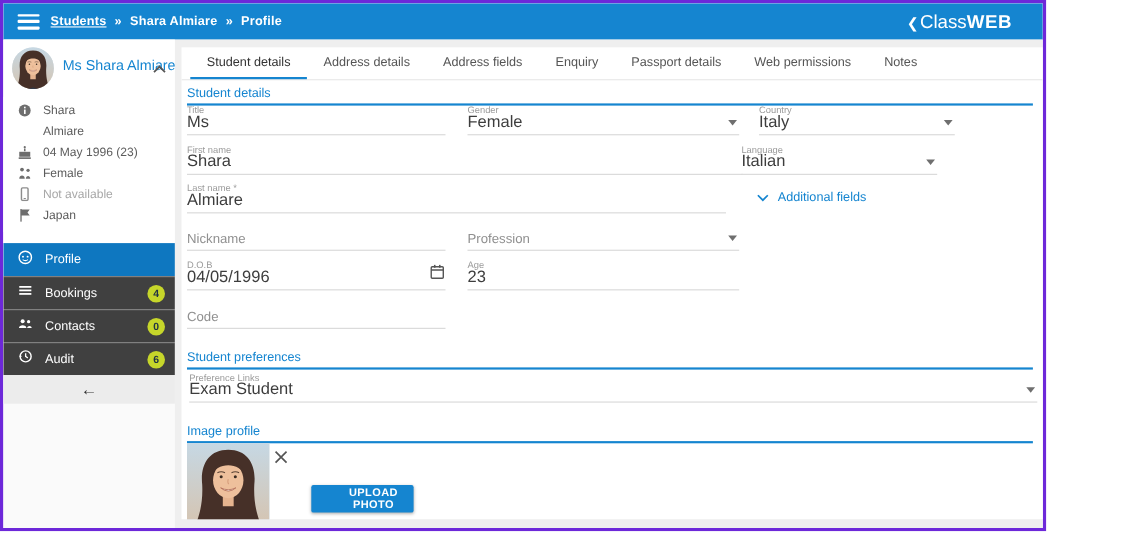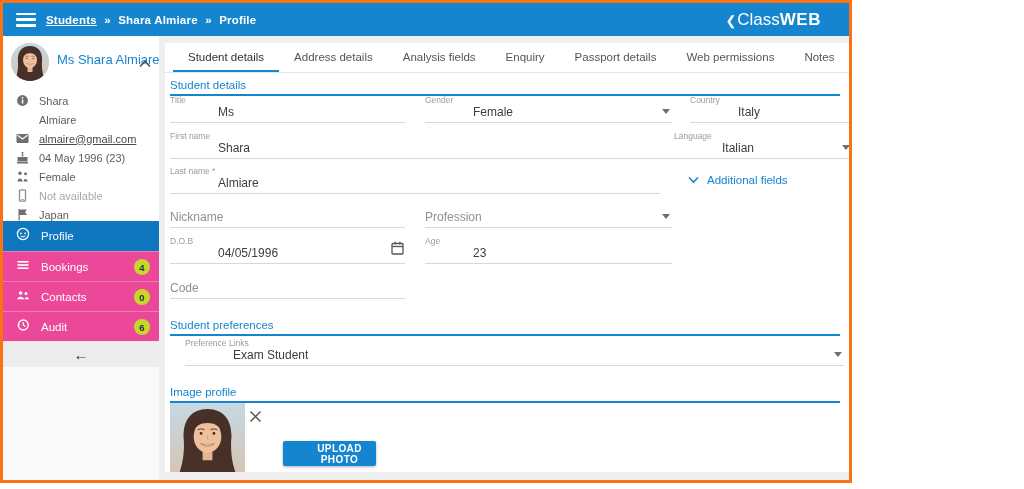--- a/index.html
+++ b/index.html
@@ -1,18 +1,18 @@
 <!DOCTYPE html>
 <html><head>
 <meta charset="utf-8">
 <style>
   * { margin:0; padding:0; box-sizing:border-box; }
   html,body { background:#fff; }
   body { font-family:"Liberation Sans", sans-serif; }
-  .frame { position:relative; width:852px; height:483px; border:3px solid #f97316; background:#fff; overflow:hidden; }
+  .frame { position:relative; width:951px; height:483px; border:3px solid #6d28d9; background:#fff; overflow:hidden; }
 
   
   .topbar { position:absolute; left:0; top:0; right:0; height:33px; background:#1585d0; display:flex; align-items:center; }
   .hamburger { width:20px; height:14px; margin-left:13px; display:flex; flex-direction:column; justify-content:space-between; cursor:pointer; }
   .hamburger span { display:block; height:2.6px; background:#fff; border-radius:1px; }
   .breadcrumb { margin-left:10px; color:#fff; font-size:11.5px; font-weight:bold; letter-spacing:.2px; }
   .breadcrumb a { color:#fff; text-decoration:underline; cursor:pointer; }
   .breadcrumb .sep { margin:0 4px; }
   .logo { position:absolute; right:28px; top:0; height:33px; display:flex; align-items:center; color:#fff; font-size:17px; }
   .logo .chev { font-size:13px; margin-right:1px; position:relative; top:1px; }
@@ -25,40 +25,40 @@
   .avatar { position:absolute; left:8px; top:7px; width:38px; height:38px; border-radius:50%; overflow:hidden; background:#cfdbe2; }
   .sb-name { position:absolute; left:54px; top:16px; color:#1585d0; font-size:13px; white-space:nowrap; }
   .sb-collapse { position:absolute; right:8px; top:18px; cursor:pointer; }
   .sb-details { position:absolute; left:0; top:52px; width:100%; background:#fff; padding:3px 0 6px 0; }
   .sb-row { display:flex; align-items:center; height:19px; padding-left:12px; font-size:11px; color:#5c5c5c; }
   .sb-row .ic { width:14px; display:flex; justify-content:center; }
   .sb-row .txt { margin-left:10px; white-space:nowrap; }
   .sb-row .link { text-decoration:underline; color:#4a4a4a; cursor:pointer; }
   .sb-row .muted { color:#a8a8a8; }
   .sb-nav { position:absolute; left:0; top:185px; width:100%; }
-  .nav-item { position:relative; height:30px; background:#ec4899; display:flex; align-items:center; padding-left:13px; cursor:pointer; border-top:1px solid rgba(255,255,255,.28); }
+  .nav-item { position:relative; height:30px; background:#404040; display:flex; align-items:center; padding-left:13px; cursor:pointer; border-top:1px solid rgba(255,255,255,.28); }
   .nav-item:first-child { border-top:none; }
   .nav-item.active { background:#0e77c0; }
   .nav-item .lbl { color:#fff; font-size:11.5px; margin-left:11px; }
   .badge { position:absolute; right:9px; top:7px; width:16px; height:16px; border-radius:50%; background:#c6d62a; color:#223344; font-size:9.5px; font-weight:bold; display:flex; align-items:center; justify-content:center; }
   .sb-back { position:absolute; left:0; top:305px; width:100%; height:26px; background:#ececec; display:flex; align-items:center; justify-content:center; font-size:15px; color:#333; cursor:pointer; }
 
   
   .main { position:absolute; left:156px; top:33px; right:0; bottom:0; background:#efefef; }
   .panel { position:absolute; left:6px; top:7px; right:0; bottom:8px; background:#fff; overflow:hidden; }
 
   .tabsbar { position:absolute; left:0; top:0; right:0; height:30px; border-bottom:1px solid #e6e6e6; display:flex; align-items:stretch; padding-left:8px; }
   .tab { display:flex; align-items:center; padding:0 15px; font-size:11.5px; color:#555; cursor:pointer; border-bottom:2px solid transparent; white-space:nowrap; }
   .tab.active { color:#333; border-bottom-color:#1585d0; }
 
   .section-h { position:absolute; left:5px; right:9px; color:#1585d0; font-size:11.5px; padding-bottom:3px; border-bottom:2px solid #1585d0; }
 
   .field { position:absolute; height:28px; border-bottom:1px solid #d8d8d8; }
   .f-label { position:absolute; left:0; top:0; font-size:8.5px; color:#9b9b9b; white-space:nowrap; }
-  .f-value { position:absolute; left:0; bottom:3px; font-size:12px; color:#3d3d3d; white-space:nowrap;margin-left:48px; }
+  .f-value { position:absolute; left:0; bottom:3px; font-size:15px; color:#3d3d3d; white-space:nowrap; }
   .f-placeholder { position:absolute; left:0; bottom:3px; font-size:12px; color:#909090; white-space:nowrap; }
   .dd-arrow { position:absolute; right:2px; bottom:8px; width:0; height:0; border-left:4px solid transparent; border-right:4px solid transparent; border-top:5px solid #6f6f6f; }
   .cal-ic { position:absolute; right:1px; bottom:4px; cursor:pointer; }
 
   .add-fields { position:absolute; left:523px; top:131px; display:flex; align-items:center; color:#1585d0; font-size:11.5px; cursor:pointer; }
   .add-fields svg { margin-right:8px; }
 
   .fab { position:absolute; left:795px; top:31px; width:41px; height:41px; border-radius:50%; background:#ee2a62; box-shadow:0 2px 6px rgba(0,0,0,.35); display:flex; align-items:center; justify-content:center; cursor:pointer; }
 
   .photo { position:absolute; left:5px; top:360px; width:75px; height:78px; overflow:hidden; background:#cfdbe2; }
@@ -138,29 +138,20 @@
             </svg>
         </span>
           <span class="txt">Shara</span>
       </div>
       <div class="sb-row">
         <span class="ic"></span>
           <span class="txt">Almiare</span>
       </div>
       <div class="sb-row">
         <span class="ic">
-          <svg width="13" height="11" viewBox="0 0 13 11">
-              <rect x="0.5" y="1" width="12" height="9" rx="1" fill="#6e6e6e"></rect>
-              <path d="M1.5 2.2 L6.5 6 L11.5 2.2" stroke="#fff" stroke-width="1.1" fill="none"></path>
-            </svg>
-        </span>
-          <span class="txt link">almaire@gmail.com</span>
-      </div>
-      <div class="sb-row">
-        <span class="ic">
           <svg width="13" height="13" viewBox="0 0 13 13">
               <rect x="1.5" y="6" width="10" height="4.5" fill="#6e6e6e"></rect>
               <rect x="1" y="11" width="11" height="1.5" fill="#6e6e6e"></rect>
               <rect x="5.8" y="3" width="1.4" height="2.5" fill="#6e6e6e"></rect>
               <circle cx="6.5" cy="1.8" r="1" fill="#6e6e6e"></circle>
             </svg>
         </span>
           <span class="txt">04 May 1996 (23)</span>
       </div>
       <div class="sb-row">
@@ -244,21 +235,21 @@
 
     <div class="sb-back">←</div>
   </div>
 
   <div class="main">
     <div class="panel">
 
       <div class="tabsbar">
         <div class="tab active">Student details</div>
         <div class="tab">Address details</div>
-        <div class="tab">Analysis fields</div>
+        <div class="tab">Address fields</div>
         <div class="tab">Enquiry</div>
         <div class="tab">Passport details</div>
         <div class="tab">Web permissions</div>
         <div class="tab">Notes</div>
       </div>
 
       <div class="section-h" style="top:36px;">Student details</div>
 
       <div class="fab">
         <span>
@@ -331,21 +322,21 @@
       <div class="field" style="left:260px;top:193px;width:247px;">
         <div class="f-label">Age</div>
         <div class="f-value">23</div>
       </div>
 
       <div class="field" style="left:5px;top:228px;width:235px;">
         <div class="f-placeholder">Code</div>
       </div>
 
       <div class="section-h" style="top:276px;">Student preferences</div>
-      <div class="field" style="left:20px;top:295px;right:5px;">
+      <div class="field" style="left:7px;top:295px;right:5px;">
         <div class="f-label">Preference Links</div>
         <div class="f-value">Exam Student</div>
         <span class="dd-arrow"></span>
       </div>
 
       <div class="section-h" style="top:343px;">Image profile</div>
       <div class="photo">
         <svg width="75" height="79" viewBox="0 0 76 80">
             <use href="#portrait"></use>
           </svg>

